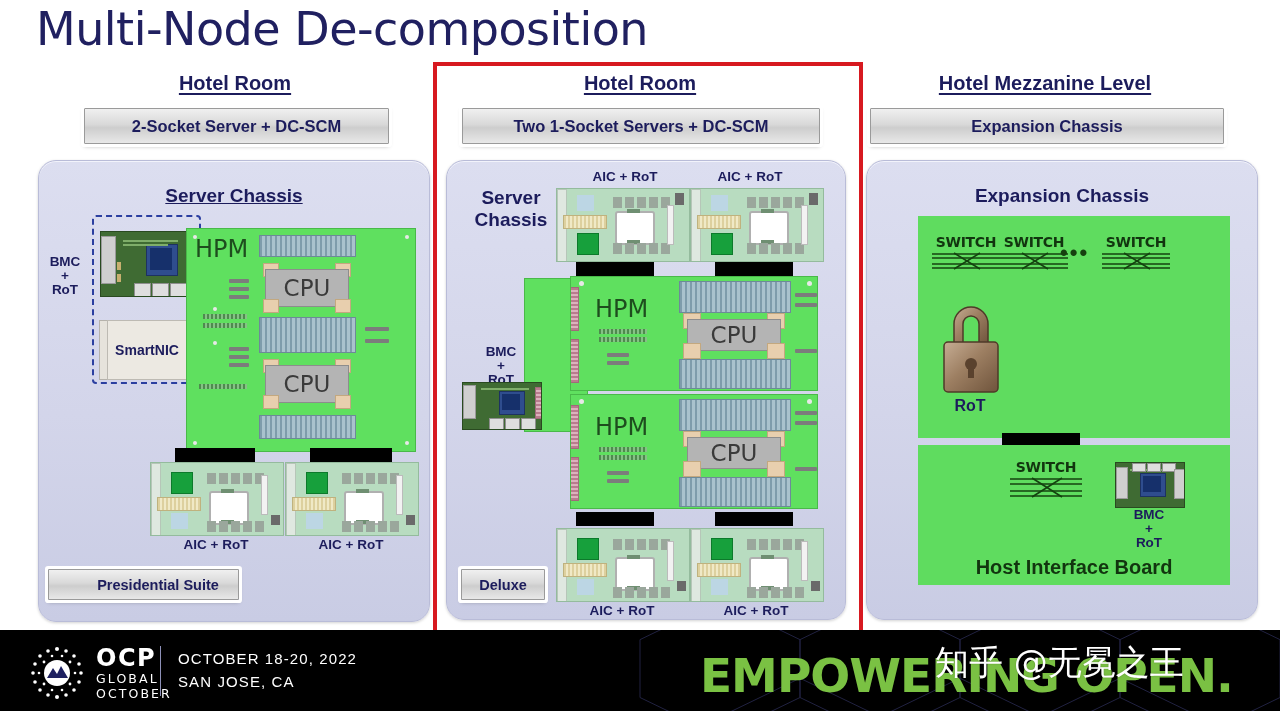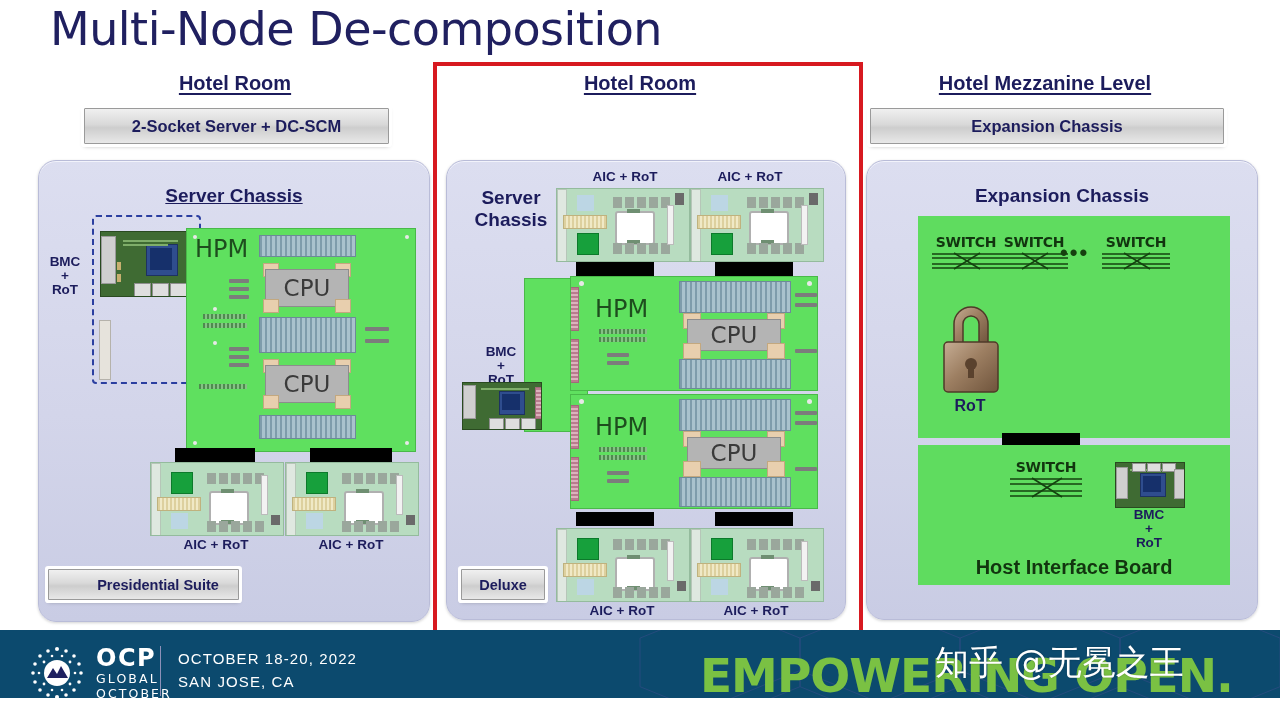--- a/index.html
+++ b/index.html
@@ -10,21 +10,20 @@
     color:#1a1a5e;
   }
   .slide{position:absolute;left:0;top:0;width:1280px;height:714px;}
 
   
   .title{
     position:absolute;left:36px;top:2px;
     font-size:46px;font-weight:400;letter-spacing:-0.5px;
     color:#202060;white-space:nowrap;
     font-family:"DejaVu Sans", sans-serif;
-    margin-left:14px;
   }
 
   
   .colhead{
     position:absolute;text-align:center;
     font-size:20px;font-weight:bold;color:#1c1c5c;
     text-decoration:underline;text-underline-offset:3px;
   }
   .cta{
     position:absolute;height:34px;
@@ -124,22 +123,22 @@
   .xpu span{position:absolute;left:0;top:0;width:100%;height:100%;
     display:flex;align-items:center;justify-content:center;
     font-size:15px;font-weight:bold;color:#13356b;}
   .xpu::after{content:"";position:absolute;left:5px;top:5px;width:7px;height:5px;border-radius:50%;
     background:rgba(255,255,255,.75);}
   .lock{position:absolute;}
   .hib-lbl{position:absolute;width:100%;text-align:center;font-size:20px;font-weight:bold;color:#12350f;}
 
   
   .footer{
-    position:absolute;left:0;top:630px;width:1280px;height:68px;
-    background:#0c4a6e;overflow:hidden;
+    position:absolute;left:0;top:630px;width:1280px;height:81px;
+    background:#000000;overflow:hidden;
   }
   .footer .hexes{position:absolute;left:0;top:0;width:100%;height:100%;opacity:.45;}
   .ocp-logo{position:absolute;left:28px;top:16px;width:58px;height:54px;}
   .ocp-word{position:absolute;left:96px;top:16px;color:#ffffff;line-height:1;}
   .ocp-word .o1{font-size:24px;font-weight:bold;letter-spacing:1.5px;font-family:"DejaVu Sans",sans-serif;}
   .ocp-word .o2{font-size:12.5px;letter-spacing:2.1px;margin-top:3px;font-family:"DejaVu Sans",sans-serif;}
   .ocp-word .o3{font-size:12.5px;letter-spacing:2.1px;margin-top:2px;font-family:"DejaVu Sans",sans-serif;}
   .divider-v{position:absolute;left:160px;top:16px;width:1px;height:50px;background:#8d90b8;}
   .event-date{position:absolute;left:178px;top:20px;color:#ffffff;font-size:15px;letter-spacing:1.1px;}
   .event-city{position:absolute;left:178px;top:43px;color:#ffffff;font-size:15px;letter-spacing:1.1px;}
@@ -185,20 +184,21 @@
     <div class="bmc-trace" style="left:22px;top:12px;width:45px;"></div>
     <div class="bmc-port" style="left:33px;top:51px;width:15px;height:12px;"></div>
     <div class="bmc-port" style="left:51px;top:51px;width:15px;height:12px;"></div>
     <div class="bmc-port" style="left:69px;top:51px;width:15px;height:12px;"></div>
     <div class="bmc-gold" style="left:16px;top:30px;width:4px;height:8px;"></div>
     <div class="bmc-gold" style="left:16px;top:42px;width:4px;height:8px;"></div>
     <div class="edge-conn" style="left:86px;top:6px;width:5px;height:40px;"></div>
   </div>
 
   <div class="snic-bracket" style="left:99px;top:320px;width:10px;height:58px;"></div>
+  <div class="snic" style="left:107px;top:320px;width:78px;height:58px;">SmartNIC</div>
 
   <div class="mb" style="left:186px;top:228px;width:228px;height:222px;">
     <div class="mb-txt" style="left:8px;top:6px;">HPM</div>
 
     <div class="dimm" style="left:72px;top:6px;width:95px;height:20px;"></div>
     <div class="cpu-tab" style="left:76px;top:34px;width:14px;height:12px;"></div>
     <div class="cpu-tab" style="left:148px;top:34px;width:14px;height:12px;"></div>
     <div class="cpu" style="left:78px;top:40px;width:82px;height:36px;">CPU</div>
     <div class="cpu-tab" style="left:76px;top:70px;width:14px;height:12px;"></div>
     <div class="cpu-tab" style="left:148px;top:70px;width:14px;height:12px;"></div>
@@ -285,20 +285,21 @@
     <div class="aic-slot" style="left:110px;top:12px;width:5px;height:38px;"></div>
     <div class="aic-hdr" style="left:120px;top:52px;width:9px;height:10px;"></div>
   </div>
   <div class="lbl" style="left:285px;top:538px;width:132px;">AIC + RoT</div>
 
   <div class="cta" style="left:48px;top:569px;width:160px;height:29px;font-size:14.5px;padding-left:29px;">Presidential Suite</div>
 
   <div class="redbox" style="left:433px;top:62px;width:422px;height:566px;"></div>
 
   <div class="colhead" style="left:495px;top:72px;width:290px;">Hotel Room</div>
+  <div class="cta" style="left:462px;top:108px;width:356px;">Two 1-Socket Servers + DC-SCM</div>
 
   <div class="panel" style="left:446px;top:160px;width:398px;height:458px;">
     <div class="chassis-lbl" style="left:14px;top:26px;width:100px;">
       <div>Server</div>
       <div>Chassis</div>
     </div>
   </div>
 
   <div class="lbl" style="left:560px;top:170px;width:130px;">AIC + RoT</div>
   <div class="lbl" style="left:685px;top:170px;width:130px;">AIC + RoT</div>

